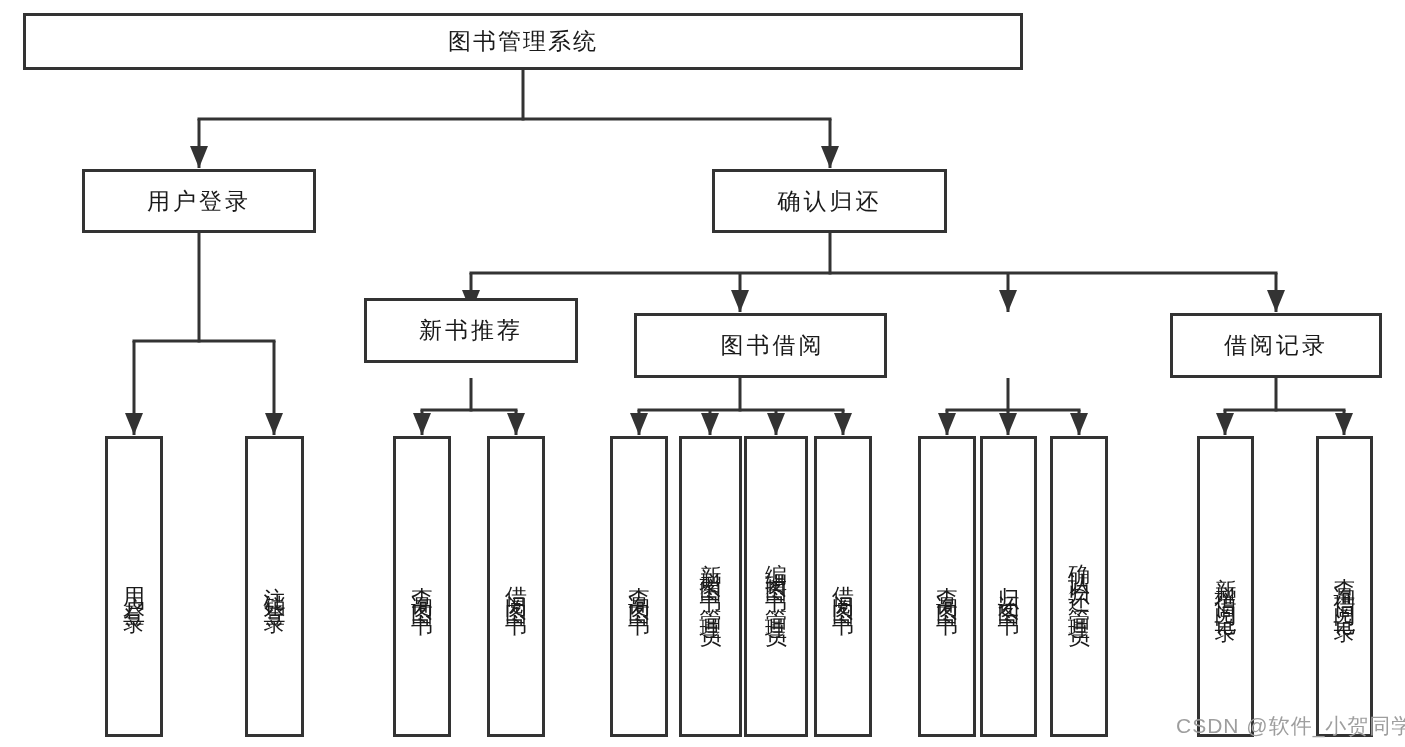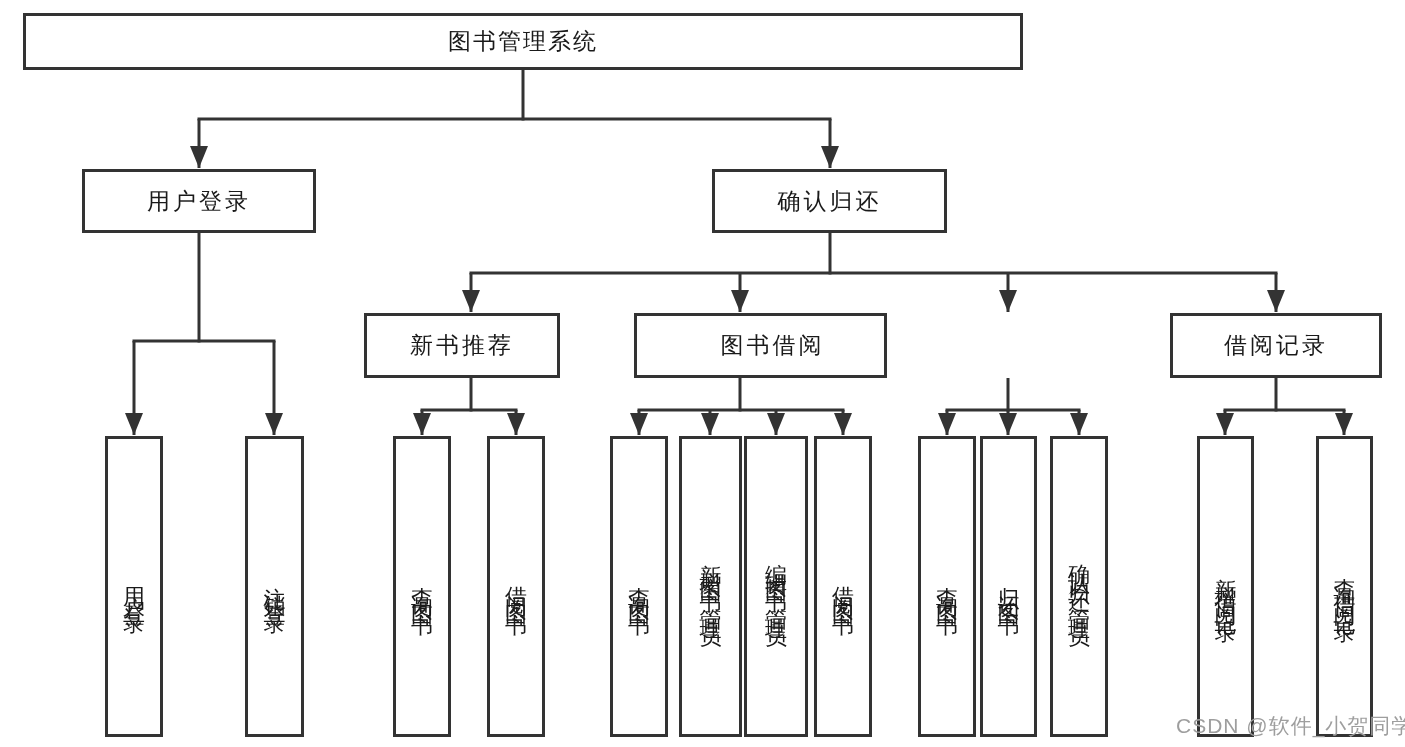--- a/index.html
+++ b/index.html
@@ -39,21 +39,21 @@
     writing-mode: vertical-rl;
     text-orientation: mixed;
     font-size: 22px;
     letter-spacing: 9px;
     line-height: 1;
   }
   
   .pos-root   { left:23px;  top:13px;  width:1000px; height:57px; }
   .pos-login  { left:82px;  top:169px; width:234px;  height:64px; }
   .pos-mgmt   { left:712px; top:169px; width:235px;  height:64px; }
-  .pos-newrec { left:364px; top:313px; width:196px;  height:65px; }
+  .pos-newrec { left:364px; top:298px; width:214px;  height:65px; }
   .pos-borrow { left:634px; top:313px; width:253px;  height:65px;padding-left:24px; }
   .pos-currnt { left:901px; top:313px; width:214px;  height:65px; }
   .pos-record { left:1170px;top:313px; width:212px;  height:65px; }
   .pos-l1  { left:105px;  top:436px; width:58px; height:301px; }
   .pos-l2  { left:245px;  top:436px; width:59px; height:301px; }
   .pos-l3  { left:393px;  top:436px; width:58px; height:301px; }
   .pos-l4  { left:487px;  top:436px; width:58px; height:301px; }
   .pos-l5  { left:610px;  top:436px; width:58px; height:301px; }
   .pos-l6  { left:679px;  top:436px; width:63px; height:301px; }
   .pos-l7  { left:744px;  top:436px; width:64px; height:301px; }

